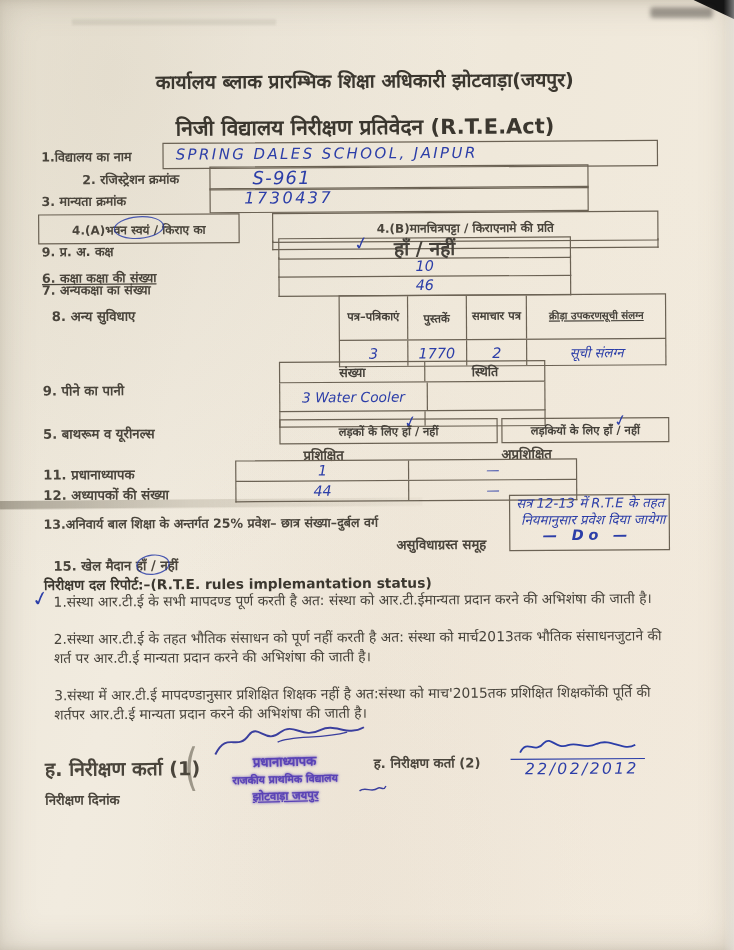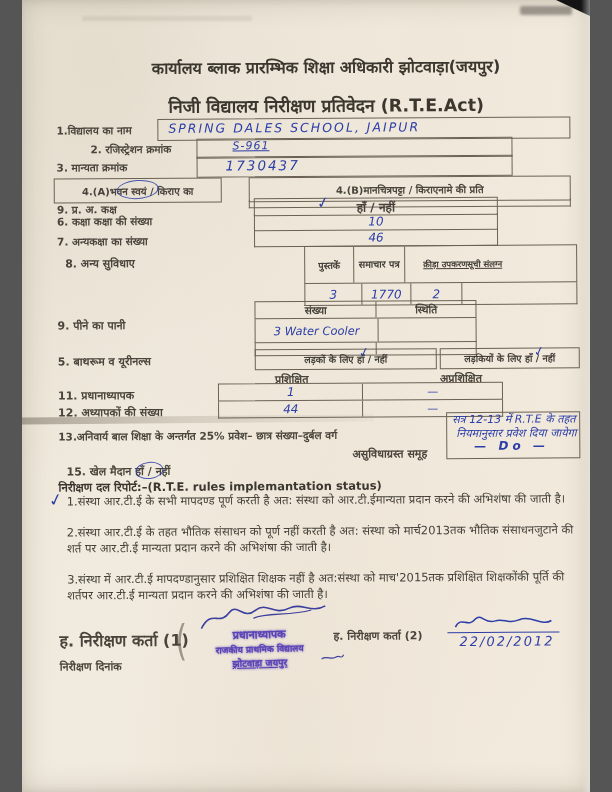--- a/index.html
+++ b/index.html
@@ -1,17 +1,17 @@
 <!DOCTYPE html>
 <html><head>
 <meta charset="utf-8">
 <style>
   html,body{margin:0;padding:0;background:#555;}
   #paper{
-    position:relative;width:568px;height:792px;margin:0 auto;overflow:hidden;
+    position:relative;width:612px;height:792px;margin:0 auto;overflow:hidden;
     font-family:"DejaVu Sans",sans-serif;color:#45413a;
     background:
       radial-gradient(ellipse at 15% 8%, rgba(205,196,176,.30), transparent 42%),
       radial-gradient(ellipse at 85% 75%, rgba(240,228,214,.35), transparent 55%),
       radial-gradient(ellipse at 50% 98%, rgba(228,214,200,.25), transparent 45%),
       linear-gradient(103deg,#ece6d8 0%,#f1ebdf 28%,#efe8da 55%,#f3ecdf 100%);
     box-shadow:inset 0 0 28px rgba(120,108,88,.28), inset -3px 0 8px rgba(110,100,80,.18);
   }
   .rot{position:absolute;inset:0;transform:rotate(-0.35deg);}
   .t{position:absolute;white-space:nowrap;}
@@ -41,61 +41,63 @@
 
     <div class="t hdr" style="left:0;top:56px;width:612px;text-align:center;font-size:16px;">कार्यालय ब्लाक प्रारम्भिक शिक्षा अधिकारी झोटवाड़ा(जयपुर)</div>
     <div class="t hdr" style="left:0;top:93px;width:612px;text-align:center;font-size:17.5px;">निजी विद्यालय निरीक्षण  प्रतिवेदन (R.T.E.Act)</div>
 
     <div class="t lbl" style="left:36px;top:122px;">1.विद्यालय का नाम</div>
     <div class="box" style="left:137px;top:118px;width:411px;height:20px;"></div>
     <div class="t hw" style="left:148px;top:120px;font-size:12.5px;letter-spacing:2px;">SPRING DALES SCHOOL, JAIPUR</div>
 
     <div class="t lbl" style="left:36px;top:141px;margin-left:34px;">2. रजिस्ट्रेशन क्रमांक</div>
     <div class="box" style="left:176px;top:138px;width:314px;height:18px;"></div>
-    <div class="t hw" style="left:212px;top:139px;font-size:11px;letter-spacing:1px;text-decoration:underline;">S-961</div>
+    <div class="t hw" style="left:212px;top:139px;font-size:15px;letter-spacing:1px;">S-961</div>
 
     <div class="t lbl" style="left:36px;top:159px;">3. मान्यता क्रमांक</div>
     <div class="box" style="left:176px;top:156px;width:314px;height:19px;"></div>
     <div class="t hw" style="left:205px;top:157px;font-size:13.5px;letter-spacing:2px;">1730437</div>
 
     <div class="box cell" style="left:33px;top:177px;width:166px;height:23px;">
       <span class="lbl" style="font-size:10px;">4.(A)भवन स्वयं / किराए का</span>
     </div>
     <div class="oval" style="left:96px;top:179px;width:40px;height:17px;transform:rotate(-4deg);"></div>
     <div class="box cell" style="left:228px;top:177px;width:320px;height:23px;">
       <span class="lbl" style="font-size:10px;">4.(B)मानचित्रपट्टा / किराएनामे की प्रति</span>
     </div>
     <div class="box" style="left:228px;top:200px;width:320px;height:7px;border-top:none;"></div>
 
     <div class="t lbl" style="left:36px;top:201px;">9. प्र. अ. कक्ष</div>
-    <div class="t lbl" style="left:36px;top:213px;">6. कक्षा कक्षा की संख्या</div>
+    <div class="t lbl" style="left:36px;top:223px;text-decoration:underline;">6. कक्षा कक्षा की संख्या</div>
     <div class="t lbl" style="left:36px;top:233px;">7. अन्यकक्षा का संख्या</div>
 
     <div class="box cell" style="left:233px;top:198px;width:242px;height:16px;">
-      <span style="font-size:12px;font-weight:bold;">हाँ / नहीं</span>
+      <span style="font-size:16px;font-weight:bold;">हाँ / नहीं</span>
     </div>
     <span class="tick" style="left:296px;top:194px;font-size:15px;">✓</span>
     <div class="box cell" style="left:233px;top:214px;width:242px;height:16px;border-top:none;">
       <span class="hw" style="font-size:12px;">10</span>
     </div>
     <div class="box cell" style="left:233px;top:230px;width:242px;height:16px;border-top:none;">
       <span class="hw" style="font-size:12px;">46</span>
     </div>
 
     <div class="t lbl" style="left:44px;top:254px;font-size:11px;">8. अन्य सुविधाए</div>
     <div class="t" style="left:283px;top:246px;width:273px;">
       <div style="display:flex;border:1px solid #6b6254;">
+        <div class="cell" style="width:56px;height:36px;border-right:1px solid #6b6254;font-size:9.5px;font-weight:bold;white-space:normal;line-height:1.15;">पत्र–पत्रिकाएं</div>
         <div class="cell" style="width:48px;height:36px;border-right:1px solid #6b6254;font-size:9.5px;font-weight:bold;">पुस्तकें</div>
         <div class="cell" style="width:50px;height:36px;border-right:1px solid #6b6254;font-size:9.5px;font-weight:bold;white-space:normal;line-height:1.15;">समाचार पत्र</div>
         <div class="cell" style="width:115px;height:36px;font-size:8.5px;font-weight:bold;white-space:normal;line-height:1.2;text-decoration:underline;">क्रीड़ा उपकरणसूची संलग्न</div>
       </div>
       <div style="display:flex;border:1px solid #6b6254;border-top:none;">
         <div class="cell hw" style="width:56px;height:21px;border-right:1px solid #6b6254;font-size:12px;">3</div>
         <div class="cell hw" style="width:48px;height:21px;border-right:1px solid #6b6254;font-size:12px;">1770</div>
         <div class="cell hw" style="width:50px;height:21px;border-right:1px solid #6b6254;font-size:12px;">2</div>
+        <div class="cell hw" style="width:115px;height:21px;font-size:11px;">सूची संलग्न</div>
       </div>
     </div>
 
     <div class="t" style="left:233px;top:301px;width:222px;">
       <div style="display:flex;border:1px solid #6b6254;">
         <div class="cell" style="width:122px;height:16px;border-right:1px solid #6b6254;font-size:10.5px;font-weight:bold;">संख्या</div>
         <div class="cell" style="width:100px;height:16px;font-size:10.5px;font-weight:bold;">स्थिति</div>
       </div>
       <div style="display:flex;border:1px solid #6b6254;border-top:none;">
         <div class="cell hw" style="width:122px;height:23px;border-right:1px solid #6b6254;font-size:11.5px;">3 Water Cooler</div>

